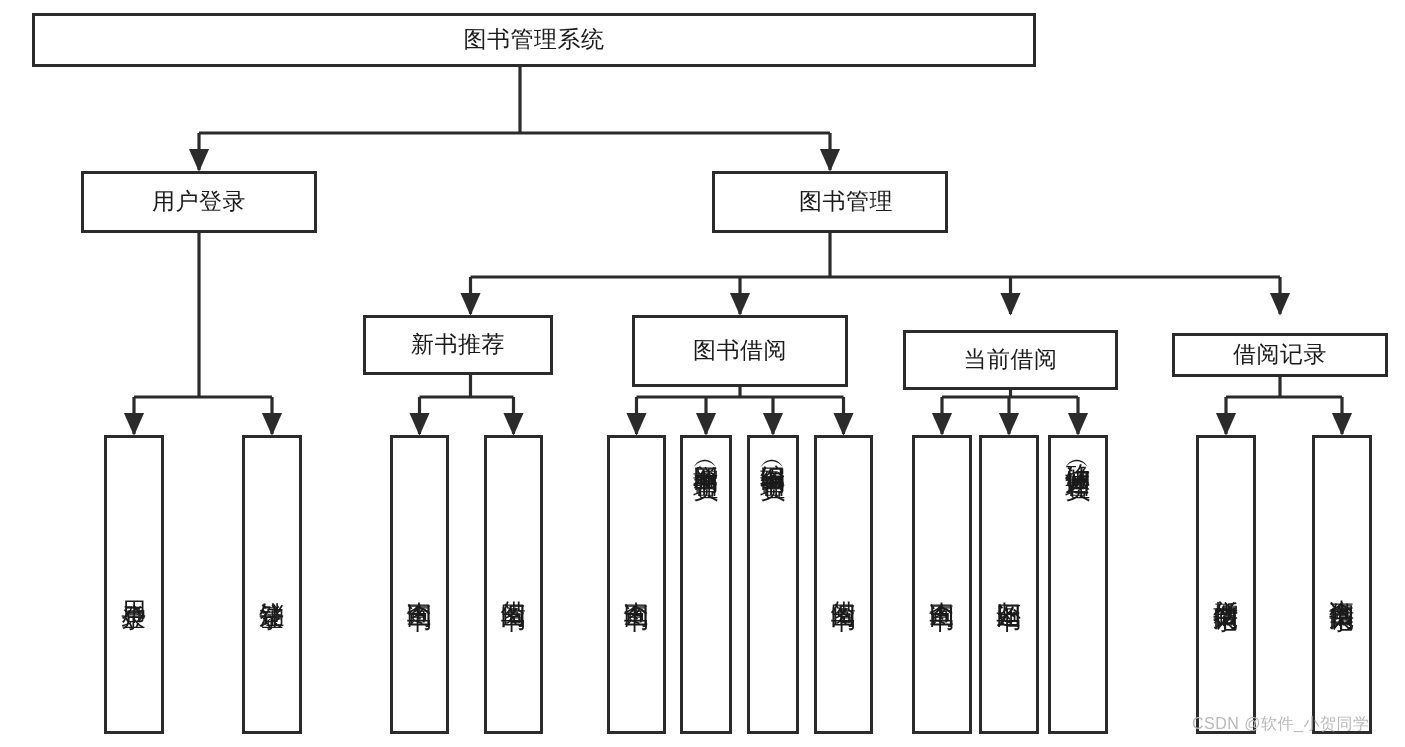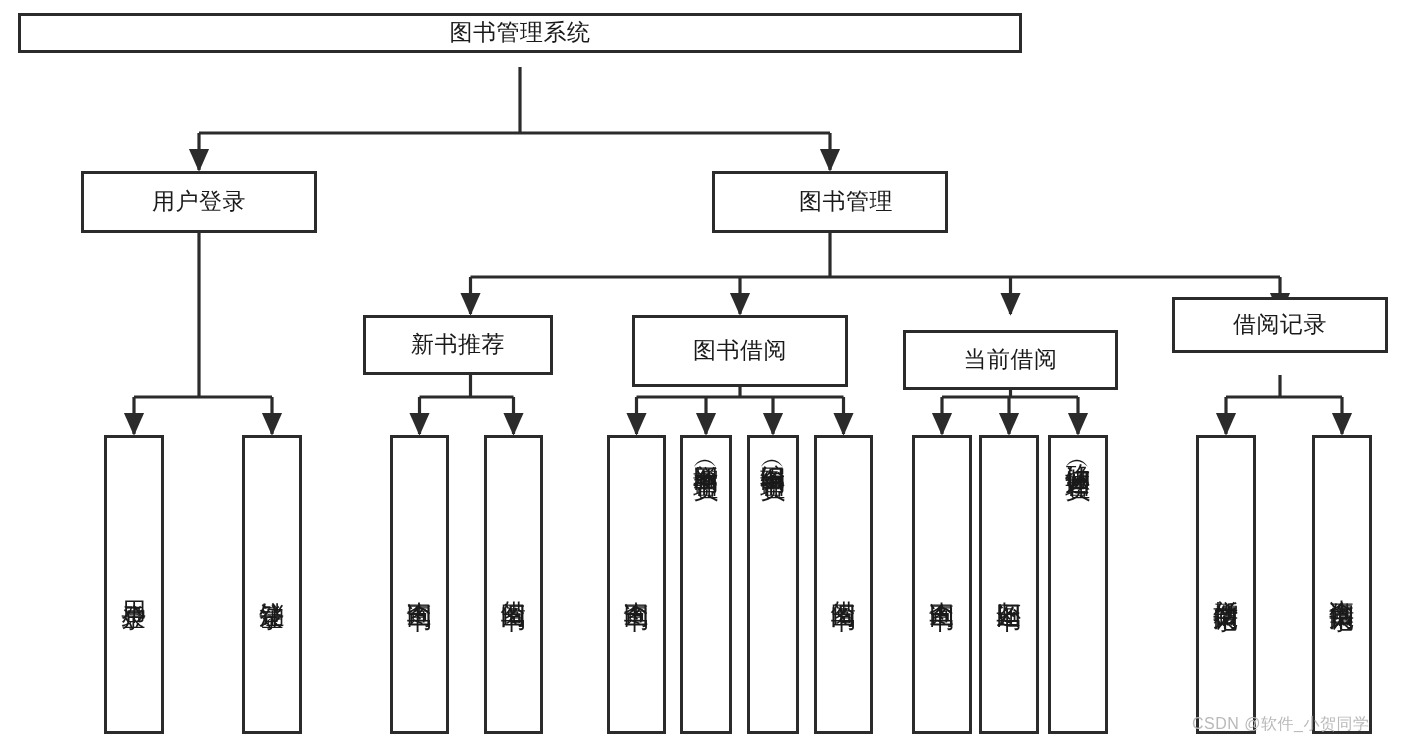--- a/index.html
+++ b/index.html
@@ -114,39 +114,39 @@
         <path d="M 1009 397 L 1009 434" marker-end="url(#arrow)"></path>
         <path d="M 1078 397 L 1078 434" marker-end="url(#arrow)"></path>
         <path d="M 1280 375 L 1280 397"></path>
         <path d="M 1226 397 L 1342 397"></path>
         <path d="M 1226 397 L 1226 434" marker-end="url(#arrow)"></path>
         <path d="M 1342 397 L 1342 434" marker-end="url(#arrow)"></path>
       </g>
   </svg>
 
   <div id="node-layer">
-      <div class="node h" style="left: 18px; top: 13px; width: 1004px; height: 40px;">
+      <div class="node h" style="left: 32px; top: 13px; width: 1004px; height: 54px;">
         <span class="label">图书管理系统</span>
       </div>
       <div class="node h" style="left: 81px; top: 171px; width: 236px; height: 62px;">
         <span class="label">用户登录</span>
       </div>
       <div class="node h" style="left: 712px; top: 171px; width: 236px; height: 62px; padding-left: 32px;">
         <span class="label">图书管理</span>
       </div>
       <div class="node h" style="left: 363px; top: 315px; width: 190px; height: 60px;">
         <span class="label">新书推荐</span>
       </div>
       <div class="node h" style="left: 632px; top: 315px; width: 216px; height: 72px;">
         <span class="label">图书借阅</span>
       </div>
       <div class="node h" style="left: 903px; top: 315px; width: 215px; height: 60px; margin-top: 15px;">
         <span class="label">当前借阅</span>
       </div>
-      <div class="node h" style="left: 1172px; top: 297px; width: 216px; height: 56px; font-family: Liberation Serif, serif;">
+      <div class="node h" style="left: 1172px; top: 333px; width: 216px; height: 44px; font-family: Liberation Serif, serif;">
         <span class="label">借阅记录</span>
       </div>
       <div class="node v mid" style="left: 104px; top: 435px; width: 60px; height: 299px;">
         <span class="label">用户登录</span>
       </div>
       <div class="node v mid" style="left: 242px; top: 435px; width: 60px; height: 299px;">
         <span class="label">注销登录</span>
       </div>
       <div class="node v mid" style="left: 390px; top: 435px; width: 59px; height: 299px;">
         <span class="label">查询图书</span>

